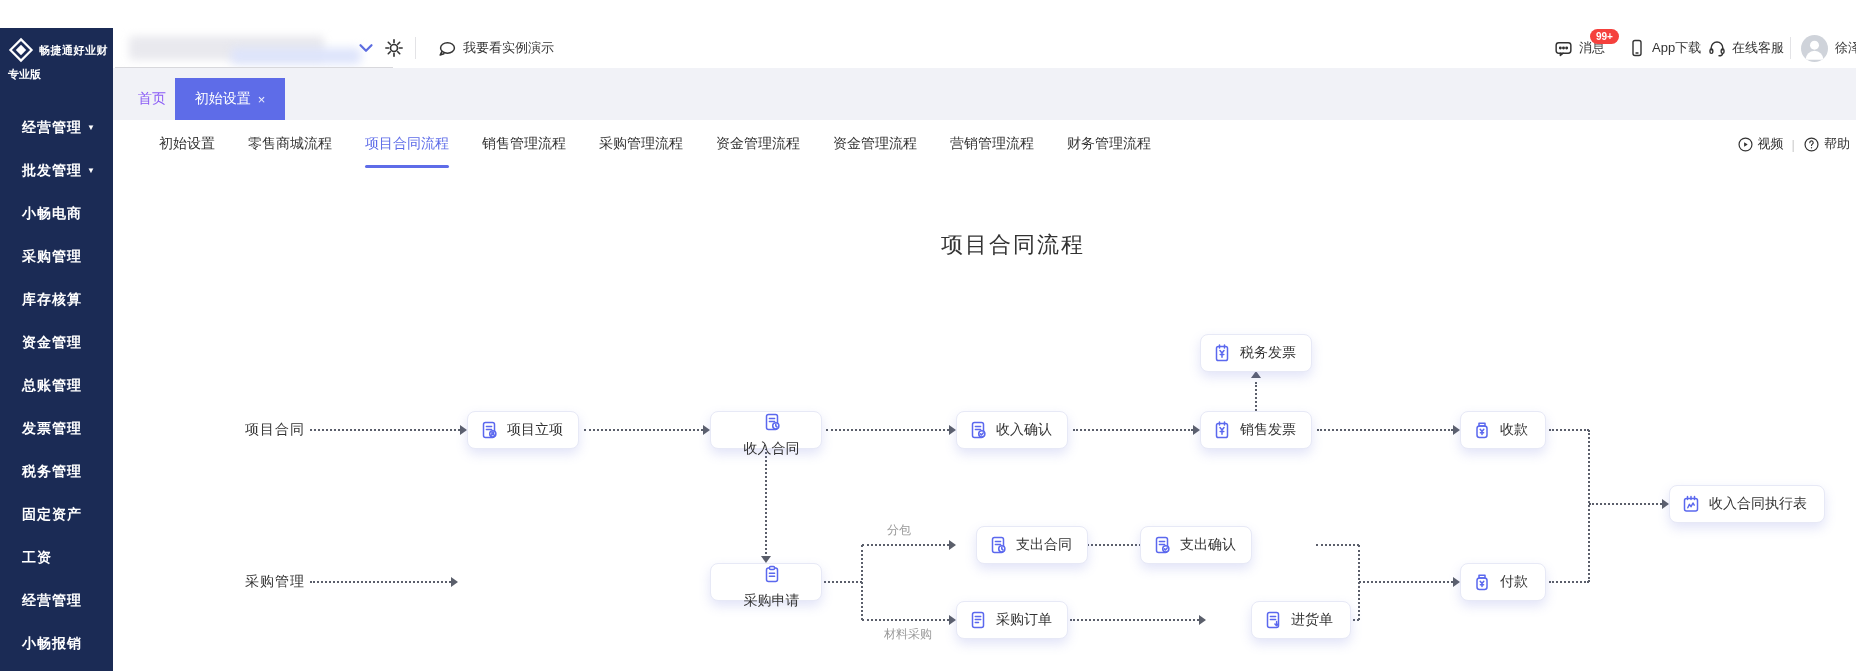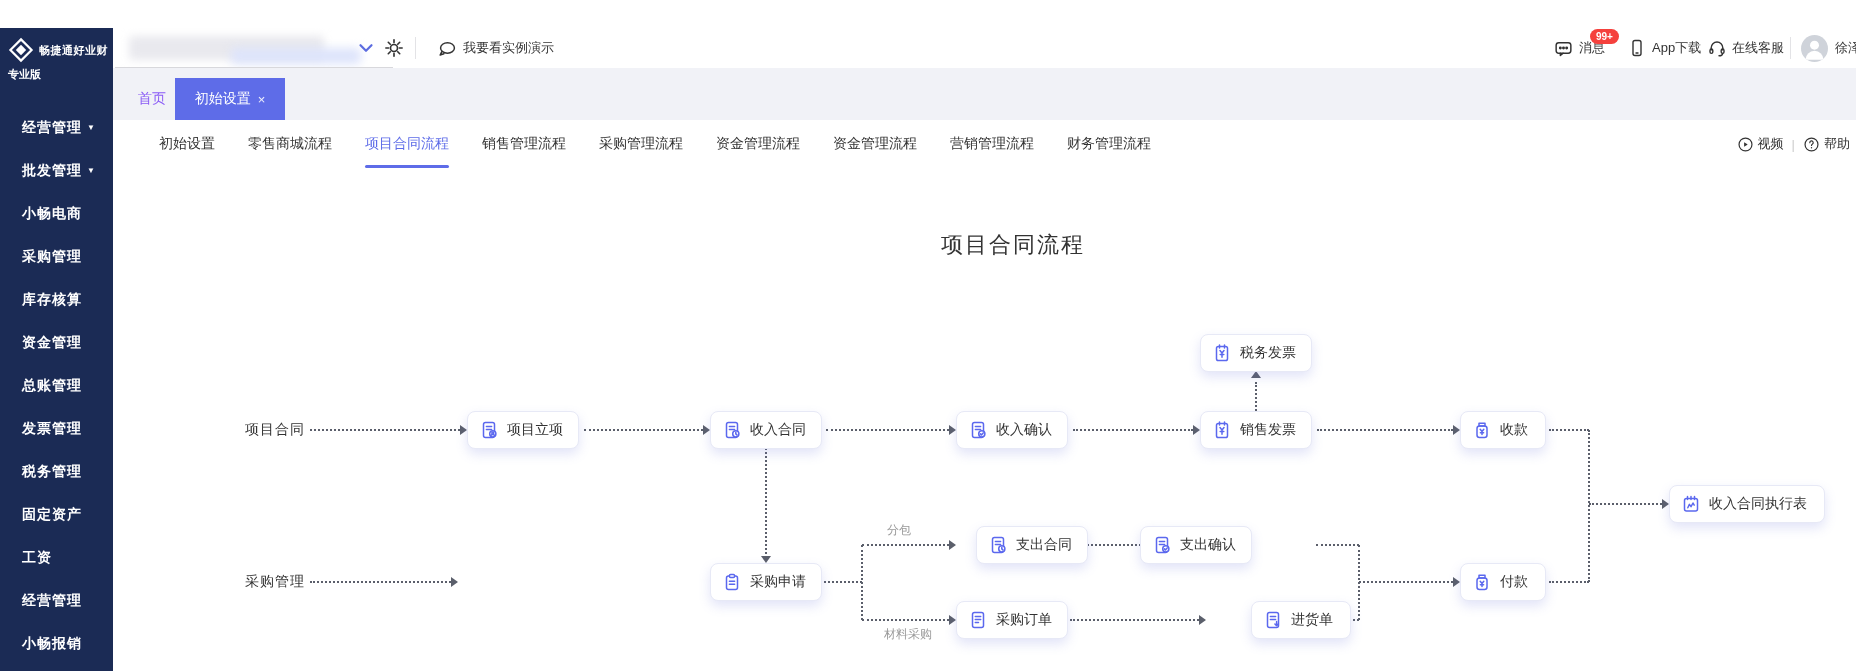--- a/index.html
+++ b/index.html
@@ -253,21 +253,21 @@
         <div class="node" style="left: 410px; top: 310px; width: 112px;">
           <svg width="20" height="20" viewBox="0 0 20 20" fill="none" stroke="#5b68ee" stroke-width="1.5" stroke-linecap="round" stroke-linejoin="round">
             <rect x="4.5" y="2.5" width="11" height="15" rx="2"></rect>
             <path d="M7.4 6.5h5.2M7.4 9.5h5.2"></path>
             <circle cx="13.8" cy="13.8" r="3.1" fill="#fff"></circle>
             <circle cx="13.8" cy="12.9" r="1"></circle>
             <path d="M12 15.4a2.2 2.2 0 0 1 3.6 0"></path>
           </svg>
           <span>项目立项</span>
         </div>
-        <div class="node" style="left: 653px; top: 310px; width: 112px;">
+        <div class="node" style="left: 653px; top: 310px; width: 112px; flex-direction: column;">
           <svg width="20" height="20" viewBox="0 0 20 20" fill="none" stroke="#5b68ee" stroke-width="1.5" stroke-linecap="round" stroke-linejoin="round">
             <rect x="4.5" y="2.5" width="11" height="15" rx="2"></rect>
             <path d="M7.4 6.5h5.2M7.4 9.5h5.2"></path>
             <circle cx="13.8" cy="13.8" r="3.1" fill="#fff"></circle>
             <path d="M13.8 12.2v1.7l1.1 1"></path>
           </svg>
           <span>收入合同</span>
         </div>
         <div class="node" style="left: 899px; top: 310px; width: 112px;">
           <svg width="20" height="20" viewBox="0 0 20 20" fill="none" stroke="#5b68ee" stroke-width="1.5" stroke-linecap="round" stroke-linejoin="round">
@@ -321,21 +321,21 @@
         </div>
         <div class="node" style="left: 1083px; top: 425px; width: 112px;">
           <svg width="20" height="20" viewBox="0 0 20 20" fill="none" stroke="#5b68ee" stroke-width="1.5" stroke-linecap="round" stroke-linejoin="round">
             <rect x="4.5" y="2.5" width="11" height="15" rx="2"></rect>
             <path d="M7.4 6.5h5.2M7.4 9.5h5.2"></path>
             <circle cx="13.8" cy="13.8" r="3.1" fill="#fff"></circle>
             <path d="M12.4 13.9l1 1 1.8-2"></path>
           </svg>
           <span>支出确认</span>
         </div>
-        <div class="node" style="left: 653px; top: 462px; width: 112px;">
+        <div class="node" style="left: 653px; top: 462px; width: 112px; flex-direction: column;">
           <svg width="20" height="20" viewBox="0 0 20 20" fill="none" stroke="#5b68ee" stroke-width="1.5" stroke-linecap="round" stroke-linejoin="round">
             <rect x="4.5" y="4" width="11" height="13.5" rx="2"></rect>
             <rect x="7.5" y="2.5" width="5" height="3" rx="1" fill="#fff"></rect>
             <path d="M7.4 9.2h5.2M7.4 12.2h5.2"></path>
           </svg>
           <span>采购申请</span>
         </div>
         <div class="node" style="left: 1390px; top: 462px; width: 86px;">
           <svg width="20" height="20" viewBox="0 0 20 20" fill="none" stroke="#5b68ee" stroke-width="1.5" stroke-linecap="round" stroke-linejoin="round">
             <rect x="5" y="6" width="10" height="11.5" rx="2.5"></rect>

